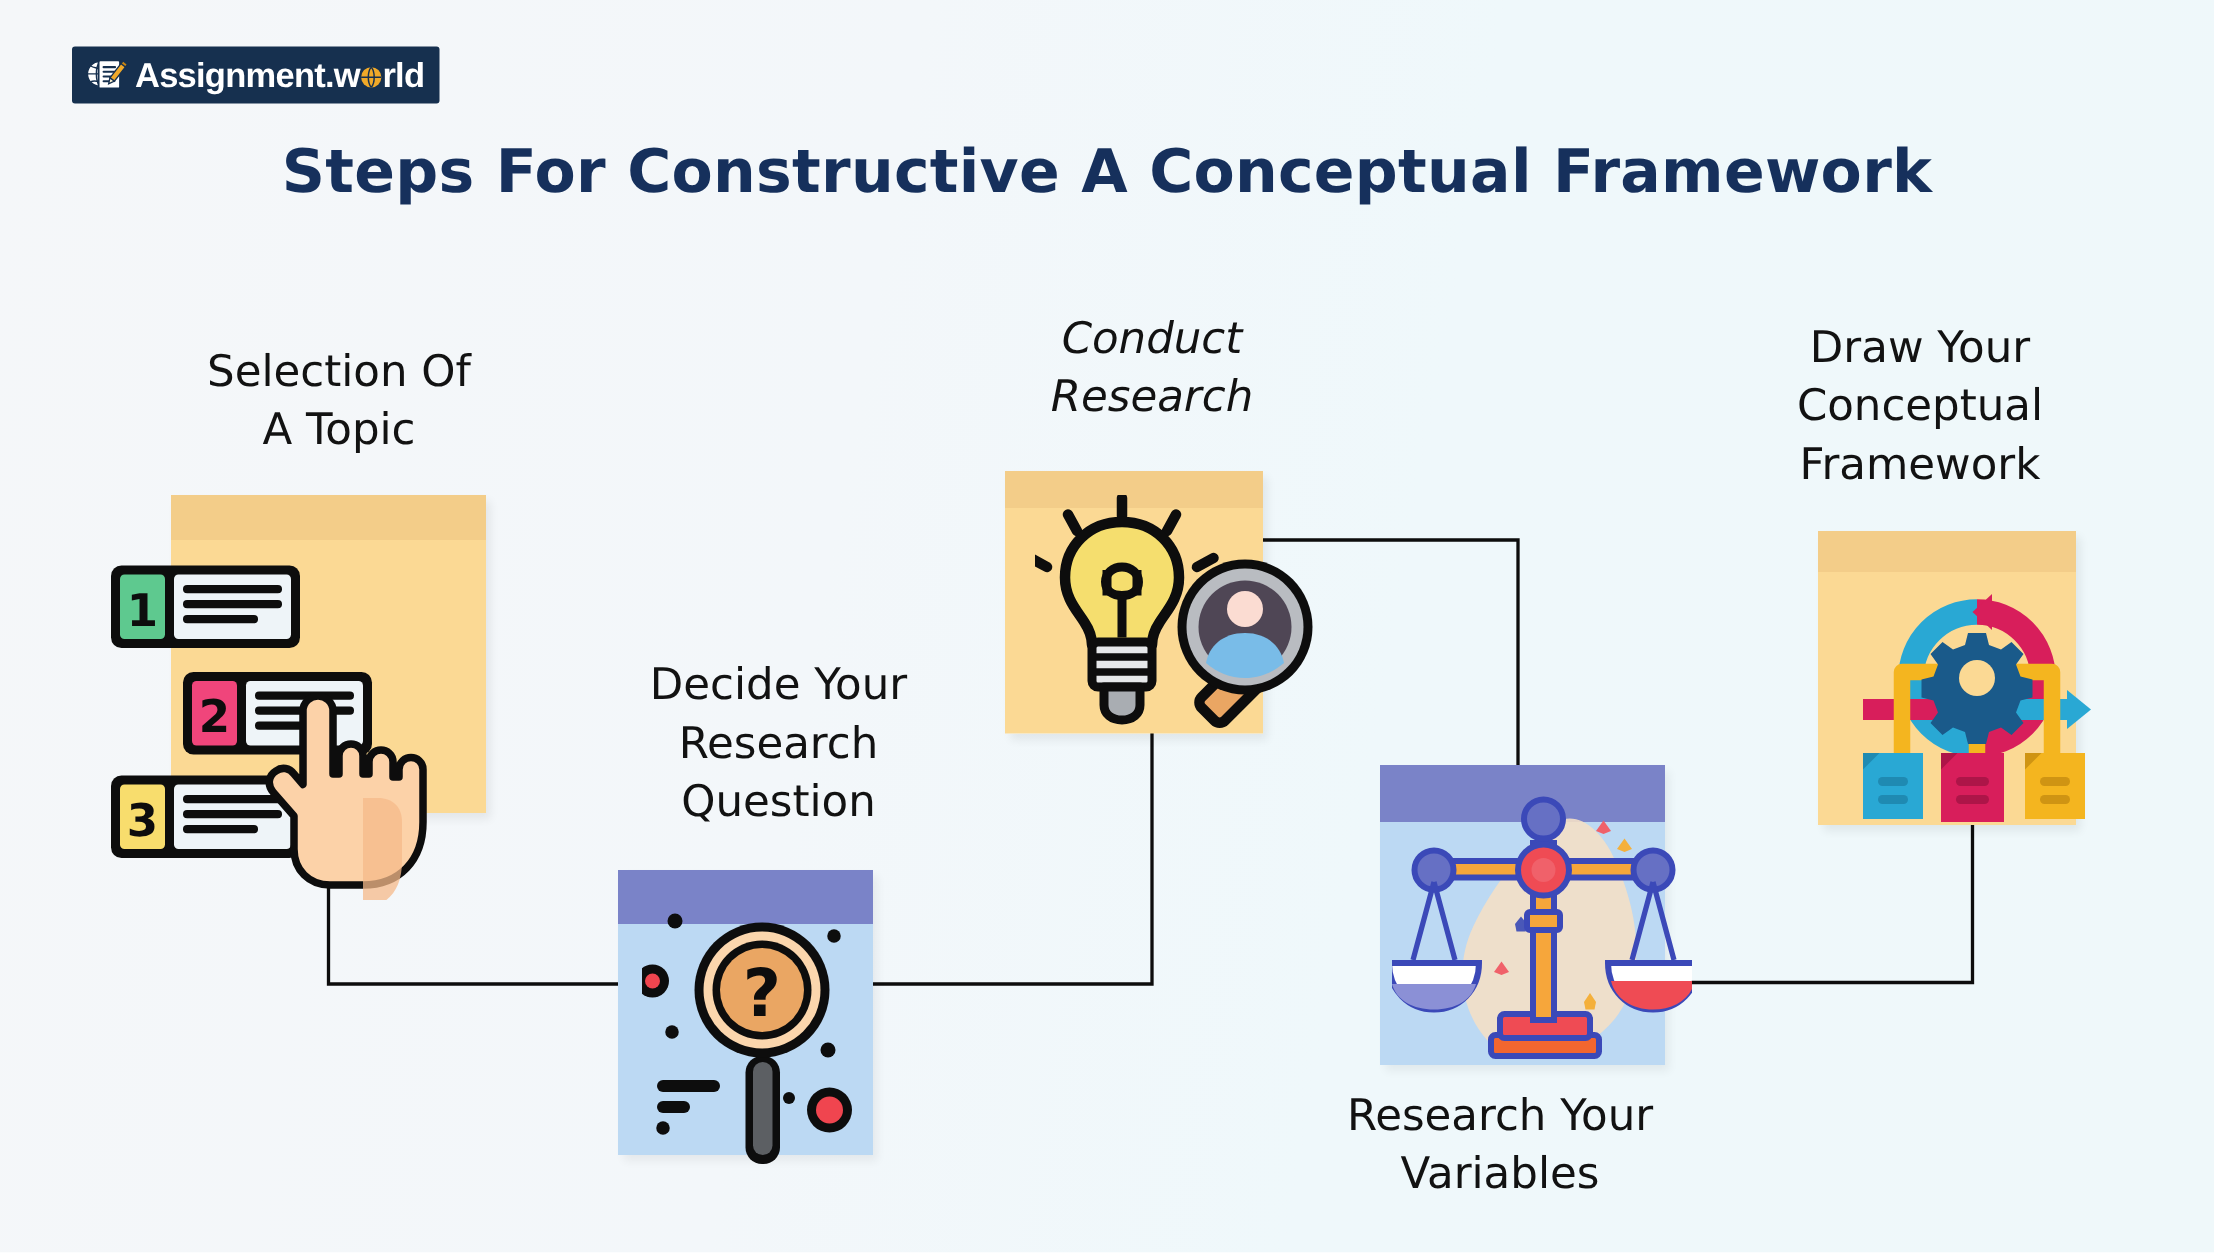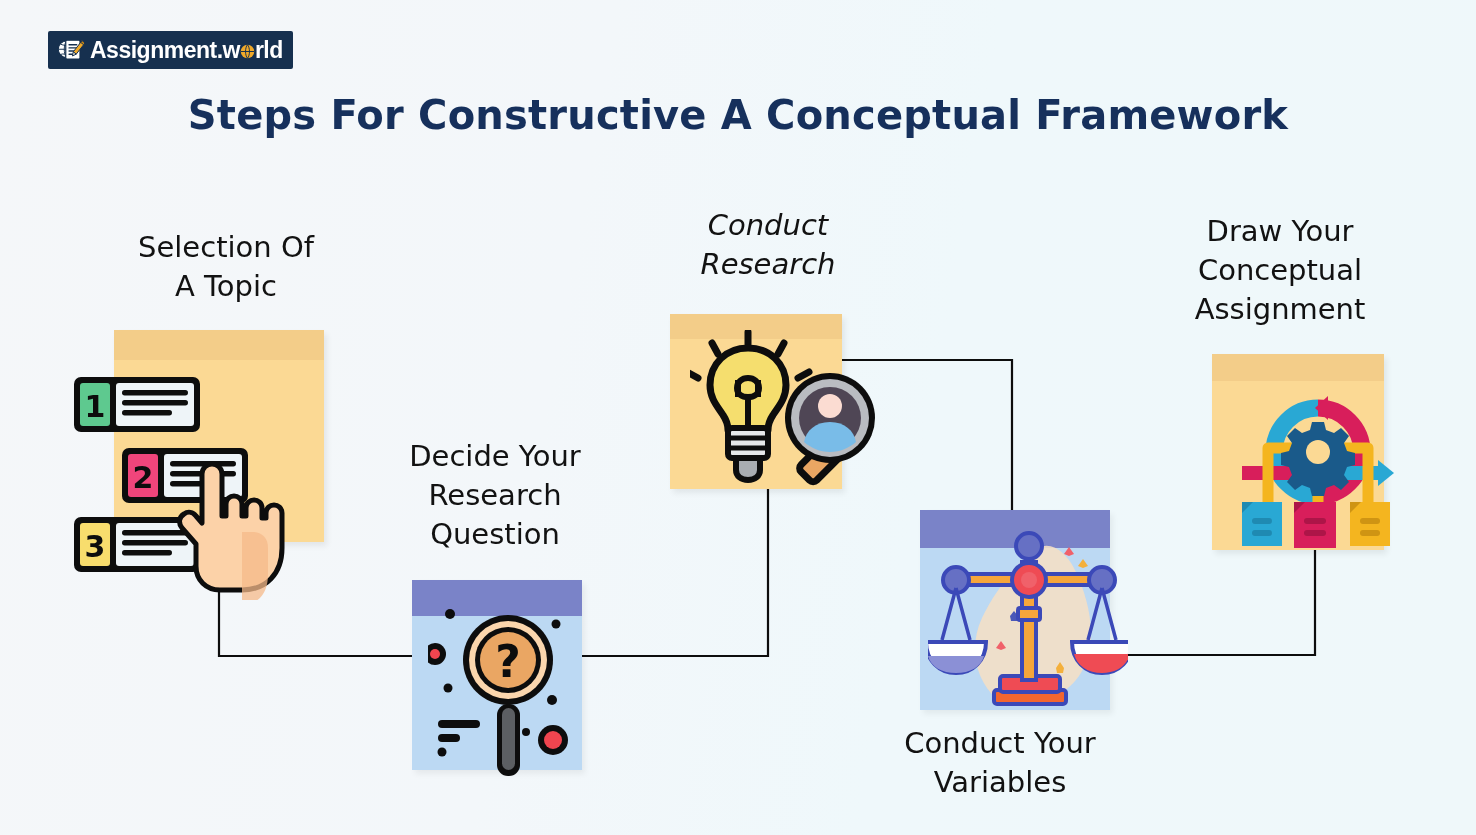--- a/index.html
+++ b/index.html
@@ -184,21 +184,21 @@
       </g>
 
       <g>
         <path d="M136 102c0-6 5-10 10-10s10 4 10 10v42h4v-12c0-5 4-8 8-8s8 3 8 8v12h4v-8c0-5 4-8 8-8s8 3 8 8v10h4v-5c0-5 4-8 8-8s8 3 8 8v35c0 26-16 42-40 42h-22c-14 0-24-10-24-24v-22l-14-16c-4-5-3-11 2-14 4-3 9-2 12 2l6 7z" fill="#fcd2a8" stroke="#0d0d0d" stroke-width="5" stroke-linejoin="round"></path>
         <path d="M186 160c10 0 16 6 16 16v26c0 20-10 30-26 32v-74z" fill="#f6b98a" opacity="0.75"></path>
       </g>
     </svg>
   </div>
 
   <div class="step">
-    <div class="step-label" style="left:379px; top:437px; width:232px;">Decide Your
+    <div class="step-label" style="left:403px; top:437px; width:232px;">Decide Your
 Research
 Question</div>
 
     <div class="bluecard" style="left:412px; top:580px; width:170px; height:190px;">
       <div class="cap"></div>
     </div>
 
     <svg class="art" style="left:428px; top:592px; width:180px; height:215px;" viewBox="0 0 180 215">
       <g fill="#0d0d0d">
         <circle cx="22" cy="22" r="5"></circle>
@@ -311,28 +311,28 @@
       <path d="M28 80l-14 52M28 80l14 52" fill="none" stroke="#3b49b8" stroke-width="3.5"></path>
       <path d="M174 80l-14 52M174 80l14 52" fill="none" stroke="#3b49b8" stroke-width="3.5"></path>
 
       <path d="M-2 134h60c0 18-13 31-30 31s-30-13-30-31z" fill="#ffffff" stroke="#3b49b8" stroke-width="4"></path>
       <path d="M0 148h56c-3 11-14 17-28 17s-25-6-28-17z" fill="#8b90d6"></path>
 
       <path d="M144 134h60c0 18-13 31-30 31s-30-13-30-31z" fill="#ffffff" stroke="#3b49b8" stroke-width="4"></path>
       <path d="M146 146h56c-3 12-14 19-28 19s-25-7-28-19z" fill="#ef4b54"></path>
     </svg>
 
-    <div class="step-label" style="left:880px; top:724px; width:240px;">Conduct Your
+    <div class="step-label" style="left:880px; top:724px; width:240px;">Research Your
 Variables</div>
   </div>
 
   <div class="step">
     <div class="step-label" style="left:1160px; top:212px; width:240px;">Draw Your
 Conceptual
-Assignment</div>
+Framework</div>
 
     <div class="note" style="left:1212px; top:354px; width:172px; height:196px;"></div>
 
     <svg class="art" style="left:1232px; top:390px; width:172px; height:160px;" viewBox="0 0 172 160">
 
       <path d="M86 18a44 44 0 1 0 0 88" fill="none" stroke="#29a8d4" stroke-width="17" stroke-linecap="butt"></path>
       <path d="M86 106a44 44 0 0 0 0-88" fill="none" stroke="#d81e5b" stroke-width="17" stroke-linecap="butt"></path>
       <path d="M96 6l-13 12 13 12z" fill="#d81e5b"></path>
 
       <rect x="10" y="76" width="76" height="14" fill="#d81e5b"></rect>

